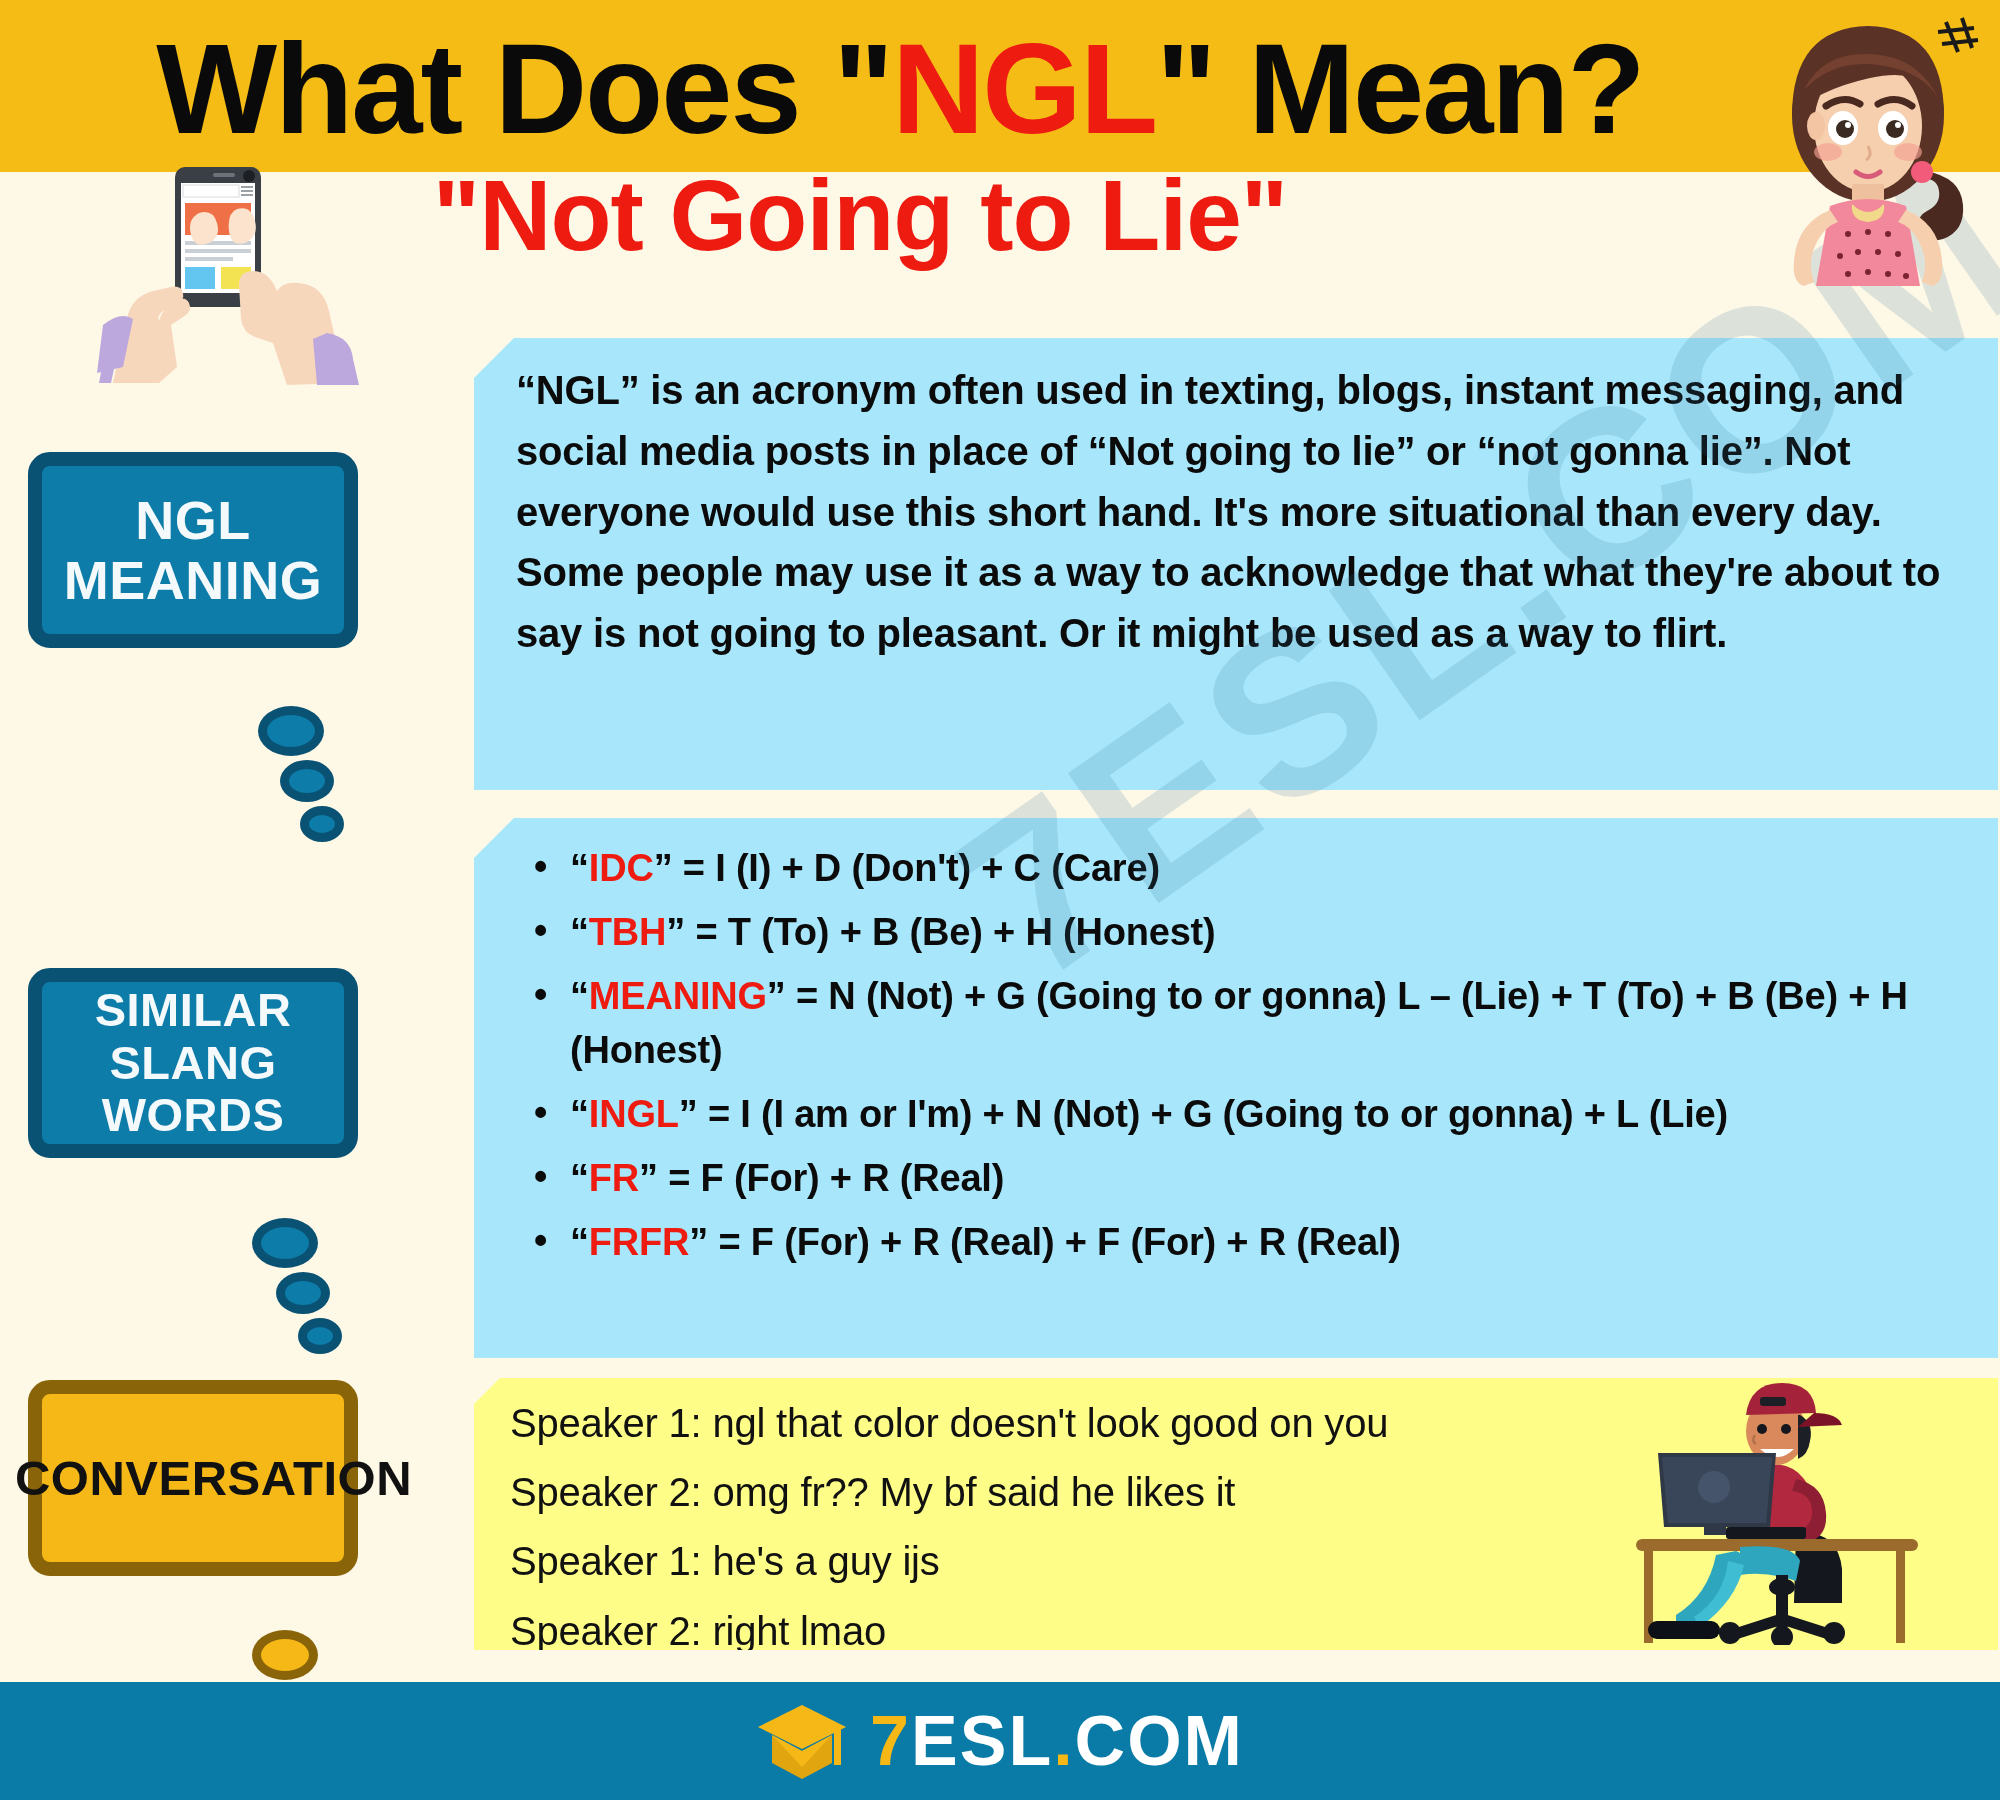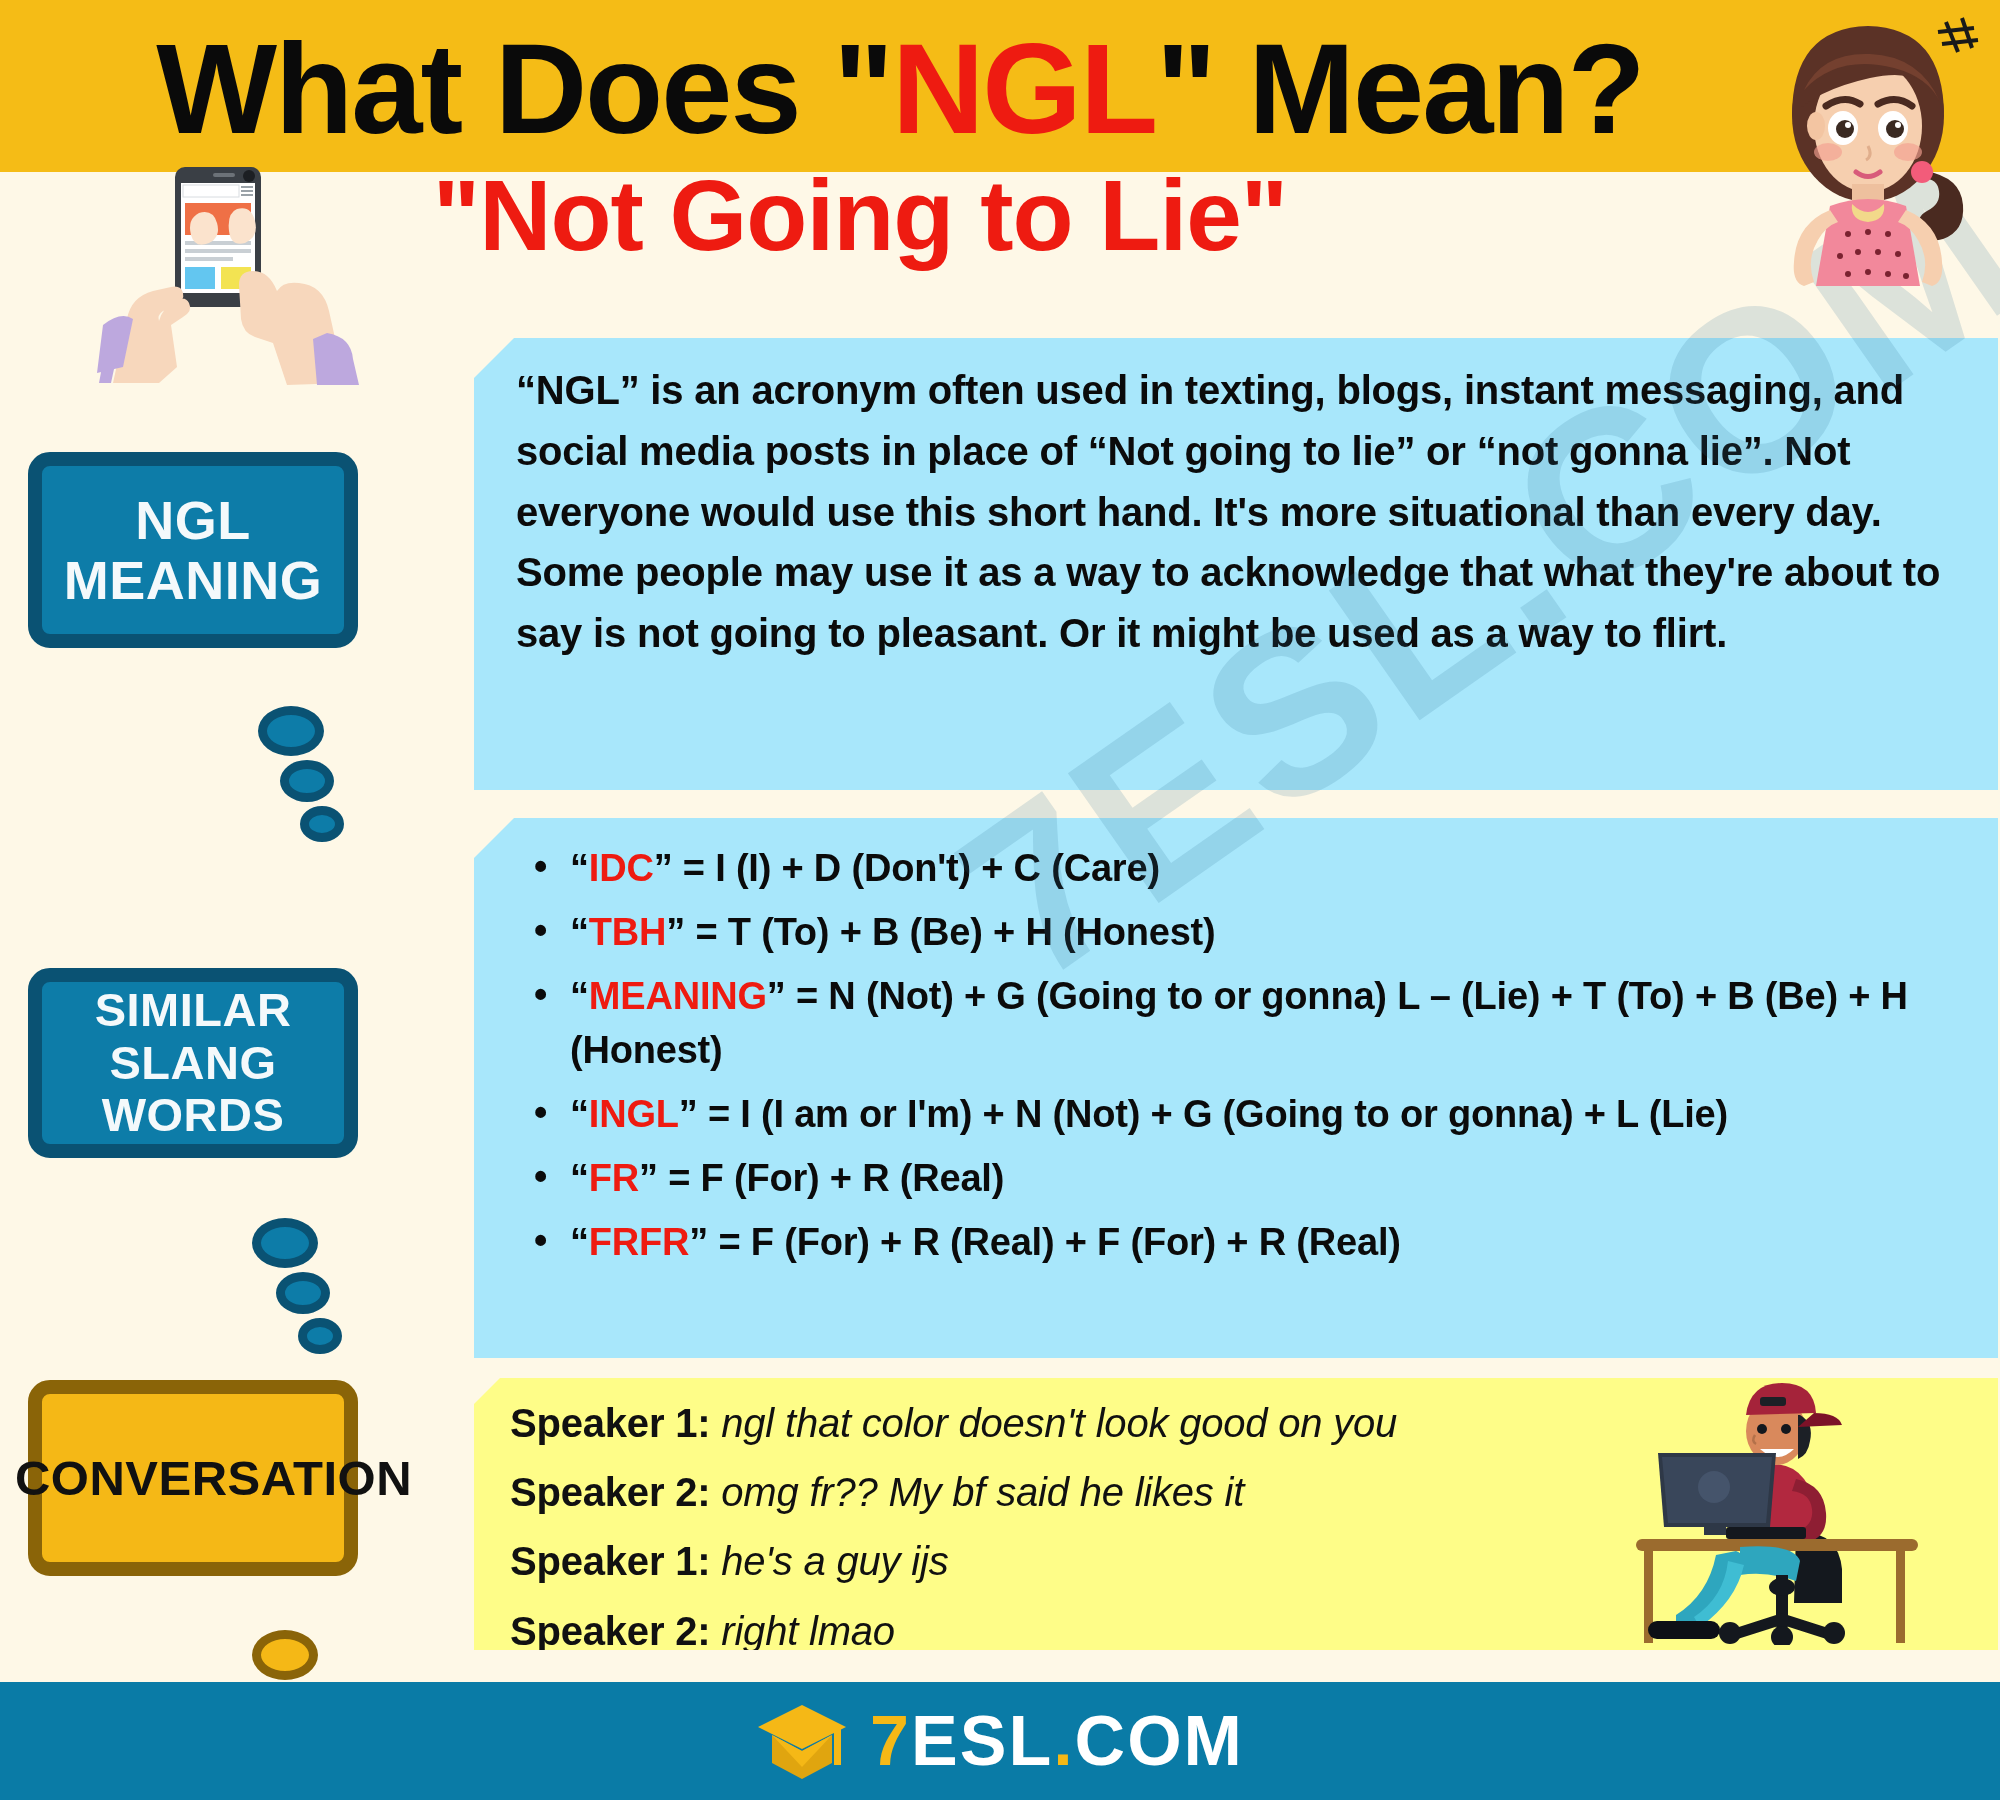--- a/index.html
+++ b/index.html
@@ -112,22 +112,22 @@
 
   #panel-conv{
     left:474px; top:1378px; width:1524px; height:272px;
     clip-path: polygon(26px 0, 100% 0, 100% 100%, 0 100%, 0 26px);
     padding:18px 40px 0 36px;
   }
   .conv-line{
     font-size:40px; line-height:1.38; color:#111;
     margin-bottom:14px; letter-spacing:-0.2px;
   }
-  .conv-line .who{ font-weight:bold;margin-top:20px; }
-  .conv-line .txt{ font-weight:normal;font-style:italic; }
+  .conv-line .who{ font-weight:normal;margin-top:20px; }
+  .conv-line .txt{ font-weight:normal; }
 
   
   .watermark{
     position:absolute; left:880px; top:440px;
     font-size:230px; font-weight:bold;
     color:rgba(45,110,150,0.16);
     transform:rotate(-35deg);
     z-index:3; pointer-events:none; white-space:nowrap;
     letter-spacing:6px;
   }

